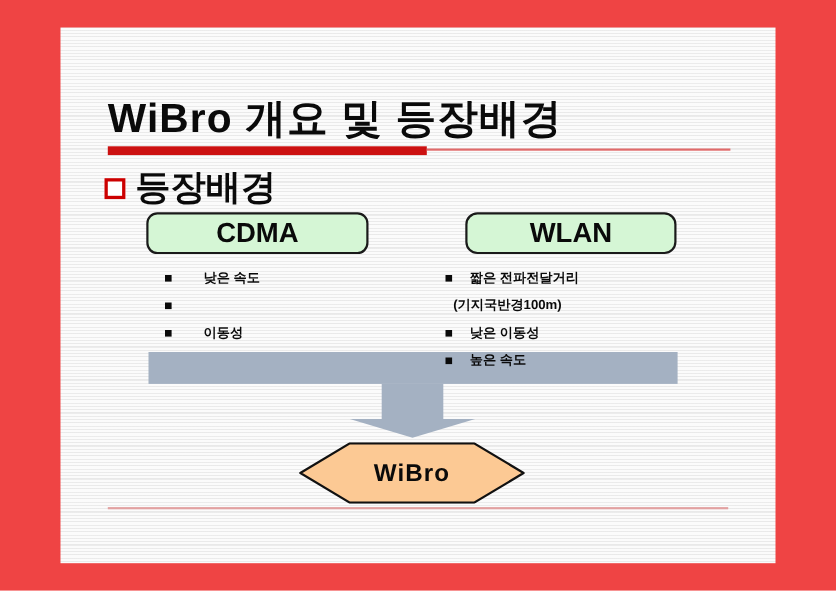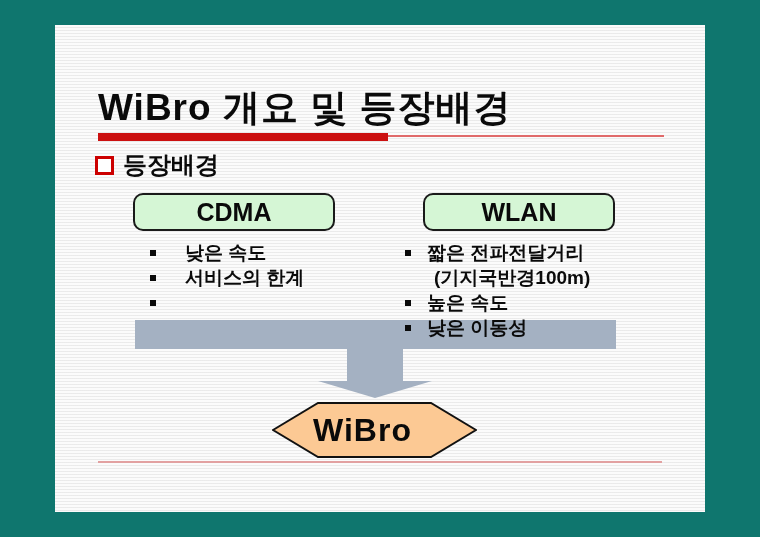--- a/index.html
+++ b/index.html
@@ -1,48 +1,48 @@
 <!DOCTYPE html>
 <html><head>
 <meta charset="utf-8">
 <style>
   html,body{margin:0;padding:0;background:#ffffff;}
-  .stage{position:relative;width:760px;height:537px;background:#0f766e;overflow:hidden;
+  .stage{position:relative;width:760px;height:537px;background:#ef4444;overflow:hidden;
          font-family:"Liberation Sans","DejaVu Sans",sans-serif;}
   .slide{position:absolute;left:55px;top:25px;width:650px;height:487px;
          background:repeating-linear-gradient(to bottom,#fbfbfb 0px,#fbfbfb 2px,#e9e9e9 2px,#ececec 3px);}
   .title{position:absolute;left:43px;top:58px;width:580px;
          font-size:37px;font-weight:bold;color:#0a0a0a;letter-spacing:1px;white-space:nowrap;}
   .bar-thick{position:absolute;left:43px;top:108px;width:290px;height:8px;background:#cc1111;}
   .bar-thin{position:absolute;left:333px;top:110px;width:276px;height:2px;background:#e06a6a;}
   .section{position:absolute;left:40px;top:124px;display:flex;align-items:center;}
   .sq{width:13px;height:13px;border:3px solid #cc0000;background:#ffffff;margin-right:9px;}
-  .section-label{font-size:24px;font-weight:bold;color:#0a0a0a;}
+  .section-label{font-size:32px;font-weight:bold;color:#0a0a0a;}
   .gbox{position:absolute;top:168px;height:34px;background:#d5f6d5;border:2px solid #1a1a1a;
         border-radius:10px;display:flex;align-items:center;justify-content:center;
         font-size:25px;font-weight:bold;color:#0a0a0a;}
   .gbox.cdma{left:78px;width:198px;border-radius:10px;}
-  .gbox.wlan{left:368px;width:188px;}
+  .gbox.wlan{left:368px;width:188px;border-radius:11px;}
   .graybar{position:absolute;left:80px;top:295px;width:481px;height:29px;background:#a4b1c2;}
   .stem{position:absolute;left:292px;top:324px;width:56px;height:33px;background:#a4b1c2;}
   .head{position:absolute;left:263px;top:356px;width:0;height:0;
         border-left:57px solid transparent;border-right:57px solid transparent;
         border-top:17px solid #a4b1c2;}
   .list{position:absolute;top:215px;z-index:2;}
-  .list .li{height:25px;display:flex;align-items:center;font-size:19px;font-weight:bold;color:#0a0a0a;white-space:nowrap;}
+  .list .li{height:25px;display:flex;align-items:center;font-size:12px;font-weight:bold;color:#0a0a0a;white-space:nowrap;}
   .blt{width:6px;height:6px;background:#0a0a0a;flex:0 0 auto;}
   .list.cdma{left:95px;}
   .list.cdma .blt{margin-right:29px;}
   .list.wlan{left:350px;}
   .list.wlan .blt{margin-right:16px;}
-  .list.wlan .li.cont{padding-left:7px;margin-left:22px;}
+  .list.wlan .li.cont{padding-left:7px;}
   .hexwrap{position:absolute;left:217px;top:377px;width:205px;height:56px;}
-  .hexlabel{position:absolute;left:205px;top:377px;width:205px;height:56px;z-index:2;
+  .hexlabel{position:absolute;left:217px;top:377px;width:205px;height:56px;z-index:2;
             display:flex;align-items:center;justify-content:center;
-            font-size:32px;font-weight:bold;color:#0a0a0a;letter-spacing:1px;}
+            font-size:22px;font-weight:bold;color:#0a0a0a;letter-spacing:1px;}
   .pinkline{position:absolute;left:43px;top:436px;width:564px;height:2px;background:#e2a1a1;}
 </style>
 </head>
 <body>
 
 <div class="stage">
   <div class="slide">
 
     <div class="title">WiBro 개요 및 등장배경</div>
     <div class="bar-thick"></div>
@@ -64,42 +64,42 @@
     <div class="stem"></div>
     <div class="head"></div>
 
     <div class="list cdma">
       <div class="li">
         <span class="blt"></span>
         <span>낮은 속도</span>
       </div>
       <div class="li">
         <span class="blt"></span>
-        <span>서비스의 한계</span>
       </div>
       <div class="li">
         <span class="blt"></span>
+        <span>이동성</span>
       </div>
     </div>
 
     <div class="list wlan">
       <div class="li">
         <span class="blt"></span>
         <span>짧은 전파전달거리</span>
       </div>
       <div class="li cont">
         <span>(기지국반경100m)</span>
       </div>
       <div class="li">
         <span class="blt"></span>
-        <span>높은 속도</span>
+        <span>낮은 이동성</span>
       </div>
       <div class="li">
         <span class="blt"></span>
-        <span>낮은 이동성</span>
+        <span>높은 속도</span>
       </div>
     </div>
 
     <svg class="hexwrap" viewBox="0 0 205 56" width="205" height="56">
       <polygon points="1,28 46,1 159,1 204,28 159,55 46,55" fill="#fcc994" stroke="#111111" stroke-width="2"></polygon>
     </svg>
     <div class="hexlabel">WiBro</div>
 
     <div class="pinkline"></div>
   </div>

